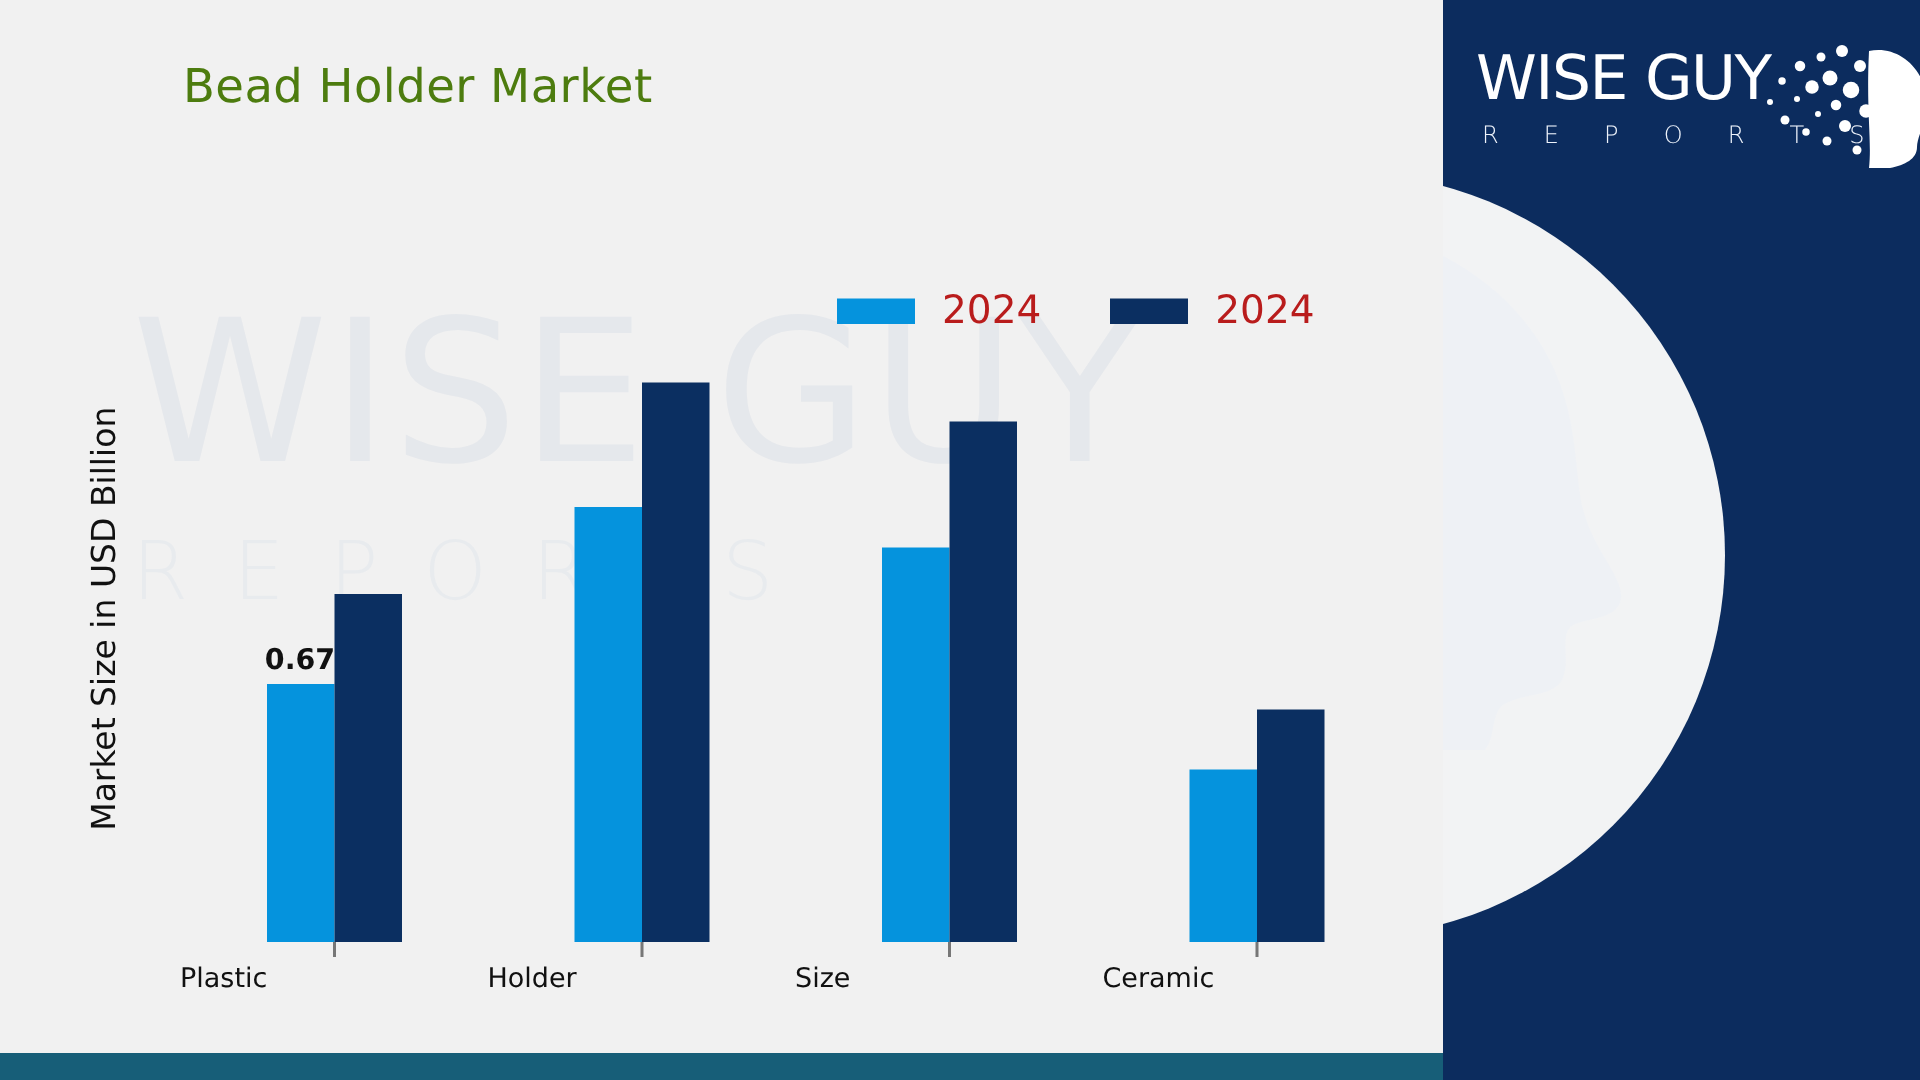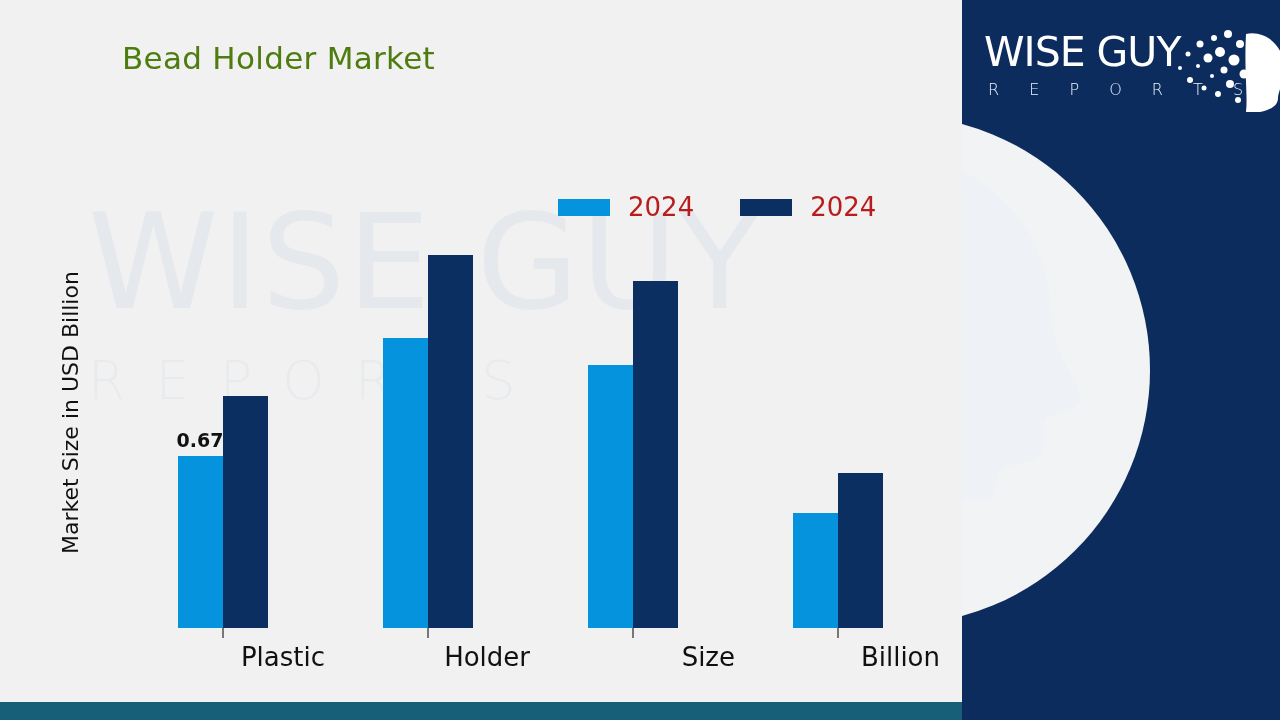--- a/index.html
+++ b/index.html
@@ -71,21 +71,21 @@
     position:absolute; left:50%; transform:translateX(-50%);
     top:-27px;
     font-size:19px; font-weight:bold; color:#111; white-space:nowrap;
   }
   .tick {
     position:absolute; bottom:-10px; left:50%; transform:translateX(-50%);
     width:2px; height:10px; background:#777;
   }
   .cat-label {
     position:absolute; top:642px;
-    text-align:right; font-size:26px; color:#111; white-space:nowrap;
+    text-align:left; font-size:18px; color:#111; white-space:nowrap;
   }
 
   
   #brand-panel {
     position:absolute; right:0; top:0; width:318px; height:720px;
     background:#0c2c5e; overflow:hidden;
   }
   #white-circle {
     position:absolute; left:-322px; top:115px;
     width:510px; height:510px; border-radius:50%;
@@ -169,21 +169,21 @@
     <div class="group" style="left:615px;width:205px;">
       <div class="bar b2024" style="height:115px;"></div>
       <div class="bar b2032" style="height:155px;"></div>
       <span class="tick"></span>
     </div>
   </div>
 
   <div class="cat-label" style="left:120px;width:205px;">Plastic</div>
   <div class="cat-label" style="left:325px;width:205px;">Holder</div>
   <div class="cat-label" style="left:530px;width:205px;">Size</div>
-  <div class="cat-label" style="left:735px;width:205px;">Billion</div>
+  <div class="cat-label" style="left:735px;width:205px;">Ceramic</div>
 
   <div id="bottom-strip"></div>
 </div>
 
 <div id="brand-panel">
 
   <div id="white-circle"></div>
 
   <svg id="head-silhouette" viewBox="0 0 320 360" preserveAspectRatio="none">
     <path d="M10,0 C10,0 120,5 175,75 C215,125 205,175 215,205 C224,232 243,248 238,262

